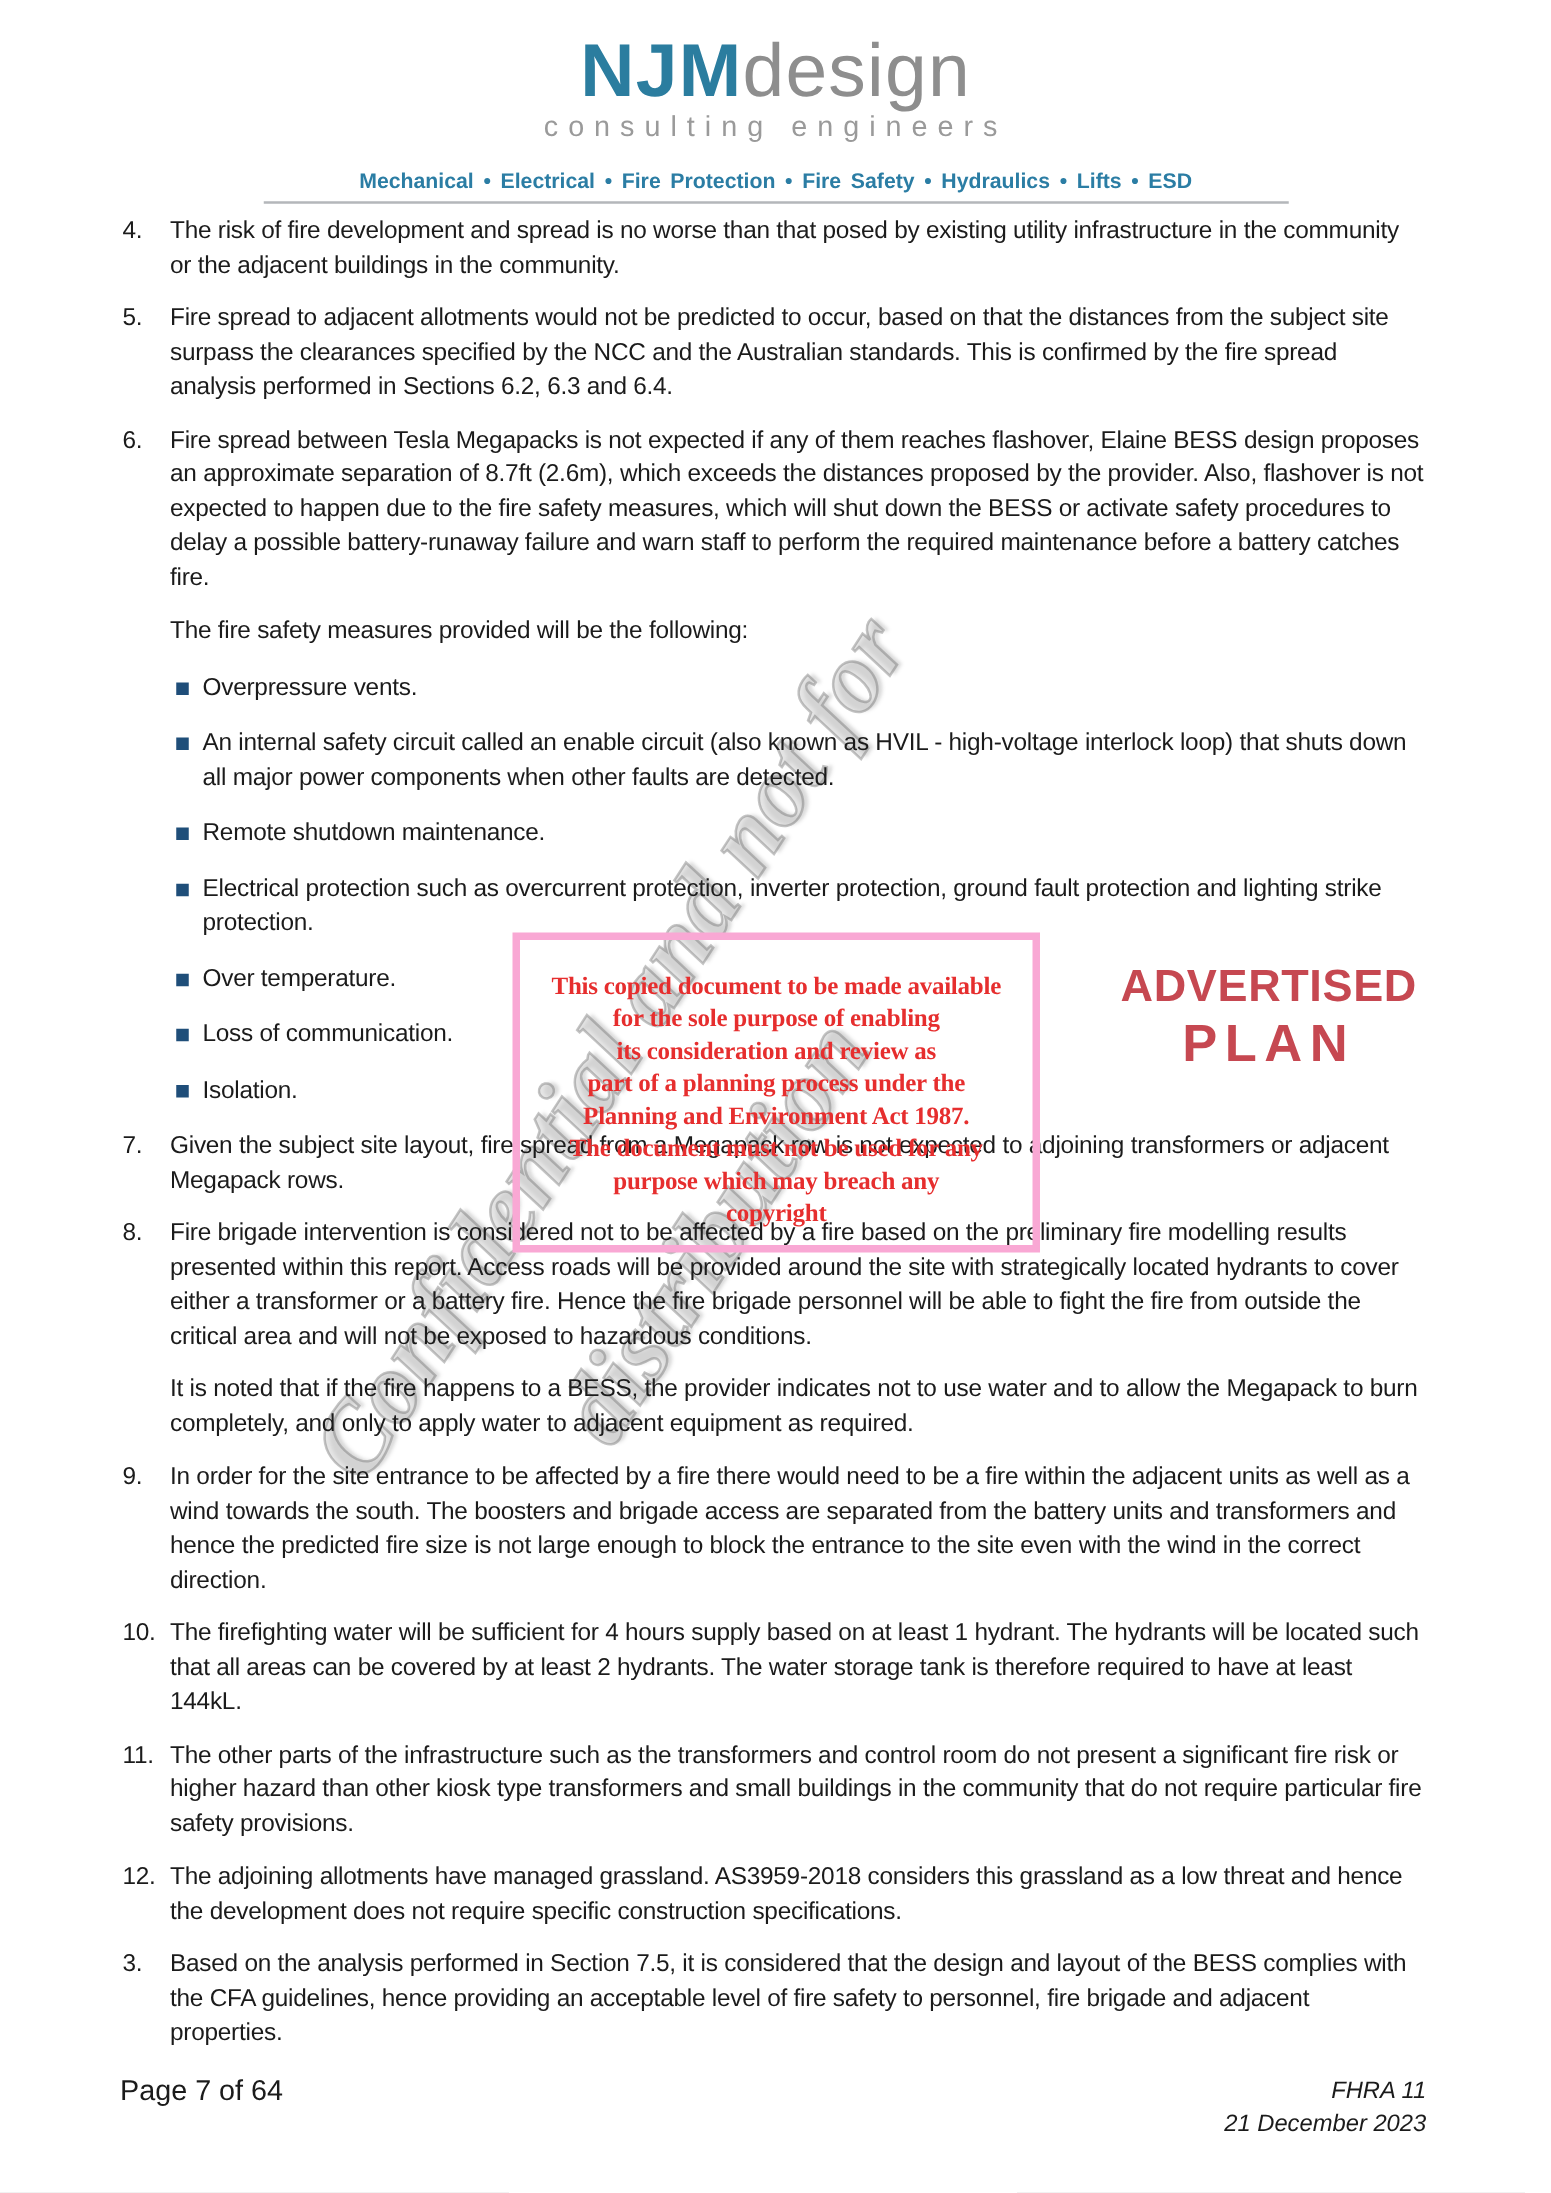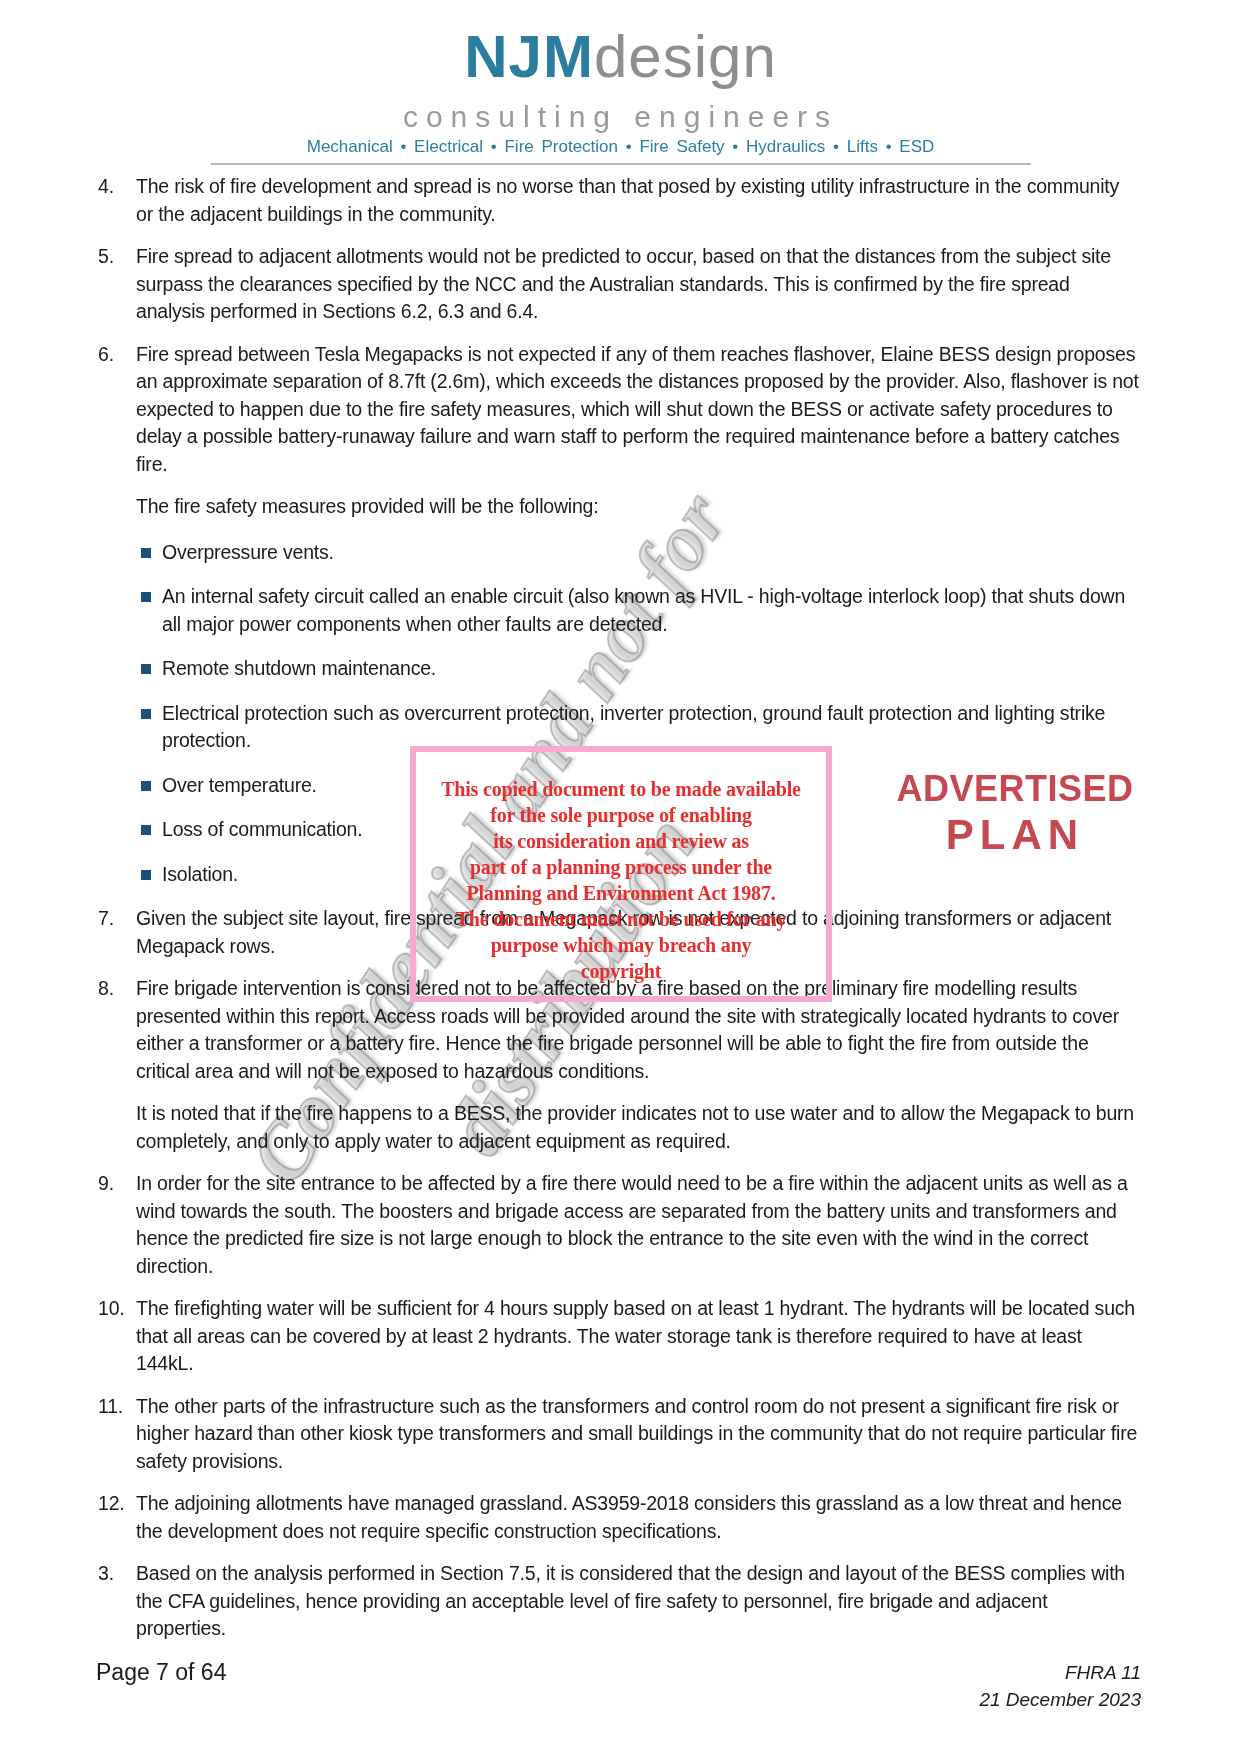--- a/index.html
+++ b/index.html
@@ -8,25 +8,25 @@
     background:#ffffff; overflow:hidden;
     font-family:"Liberation Sans", sans-serif; color:#1b1b1b;
   }
 
   
   .header{ position:relative; z-index:2; padding-top:26px; text-align:center; }
   .logo-line{ line-height:62px; font-size:60px; white-space:nowrap; }
   .logo-njm{ color:#2b7d9f; font-weight:700; letter-spacing:1px;text-align:right; }
   .logo-design{ color:#8e8e8e; font-weight:400; letter-spacing:1px; }
   .logo-tagline{
-    margin-top:16px; font-size:30px; line-height:26px; color:#9a9a9a;
+    margin-top:0px; font-size:23px; line-height:26px; color:#9a9a9a;
     letter-spacing:8px; font-weight:400;
   }
   .services{
-    margin-top:6px; font-size:17px; line-height:22px; font-weight:400;
+    margin-top:20px; font-size:17px; line-height:22px; font-weight:700;
     color:#2b7da4; word-spacing:3px;
   }
   .rule{ width:820px; height:2px; background:#b4b7ba; margin:5px auto 0; }
 
   
   .content{ position:relative; z-index:2; margin-top:8px; font-size:19.5px;
             line-height:27.5px; letter-spacing:-0.2px; }
   .item{ position:relative; padding-left:136px; padding-right:100px; margin-bottom:15px; }
   .item .num{ position:absolute; left:98px; top:0; }
   .subpara{ margin-top:15px; }

